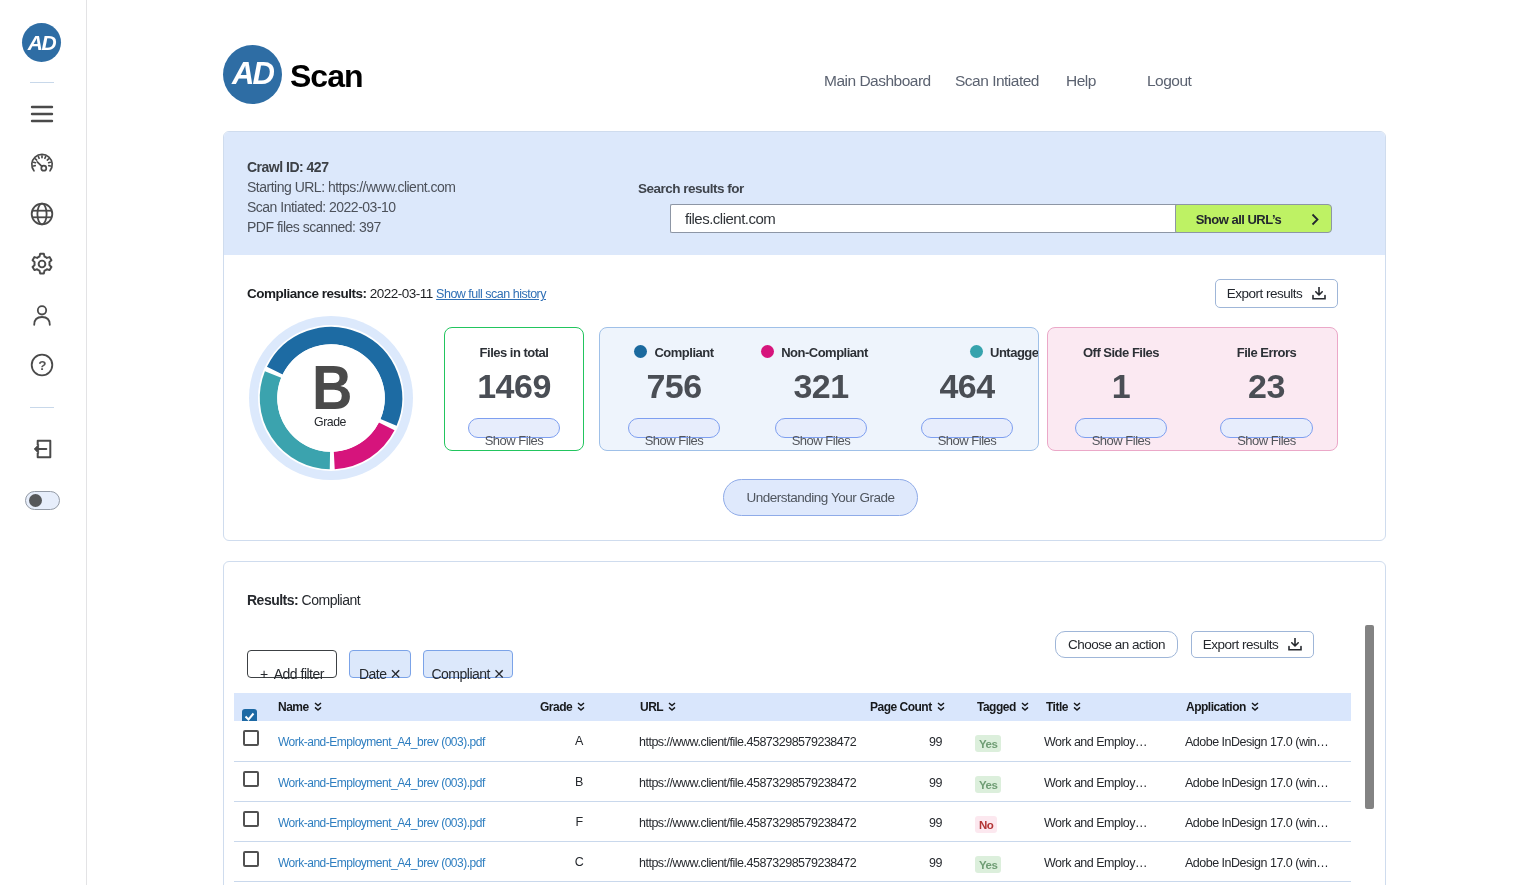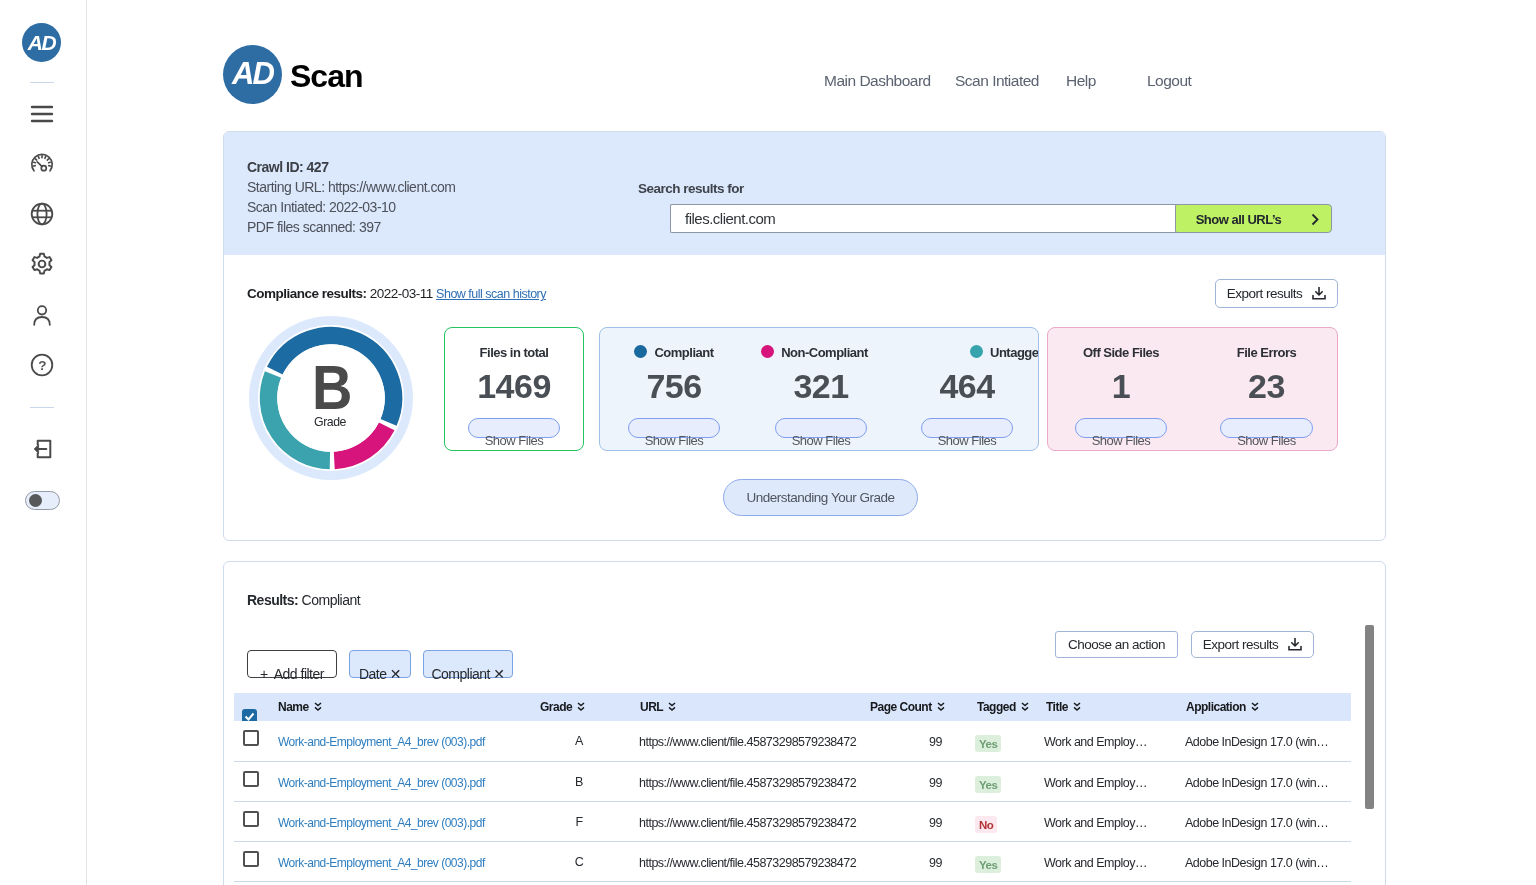--- a/index.html
+++ b/index.html
@@ -55,21 +55,21 @@
 
 #panel2 { position:absolute; left:223px; top:561px; width:1163px; height:410px;
   border:1px solid #cfdcee; border-radius:6px; background:#fff; }
 #results { position:absolute; left:23px; top:30px; font-size:14px; color:#26292e; }
 .chip { position:absolute; top:72px; height:28px; border-radius:4px;
   font-size:14px; color:#26292e; text-align:center; padding-top:15px;margin-top:16px; }
 #addfilter { left:23px; width:90px; background:#fff; border:1.5px solid #3c4043; }
 #chipdate { left:125px; width:62px; background:#dce8fb; border:1px solid #7ba3e8; }
 #chipcompliant { left:199px; width:90px; background:#dce8fb; border:1px solid #7ba3e8; }
 #chooseaction { position:absolute; left:831px; top:69px; width:123px; height:27px;
-  border:1px solid #9fb6d8; border-radius:3px; background:#fff;
+  border:1px solid #9fb6d8; border-radius:10px; background:#fff;
   font-size:13.5px; color:#26292e; text-align:center; padding-top:5px; }
 #exportbtn2 { position:absolute; left:967px; top:69px; width:123px; height:27px;
   border:1px solid #9fb6d8; border-radius:5px; background:#fff;
   font-size:13.5px; color:#26292e; text-align:center; padding-top:5px; }
 #scrollthumb { position:absolute; left:1141px; top:63px; width:9px; height:184px;
   background:#838383; border-radius:2px; }
 
 #thead { position:absolute; left:10px; top:131px; width:1117px; height:28px;
   background:#d9e6fc; }
 .th { position:absolute; top:7px; font-size:12px; font-weight:bold; color:#17191c; }

